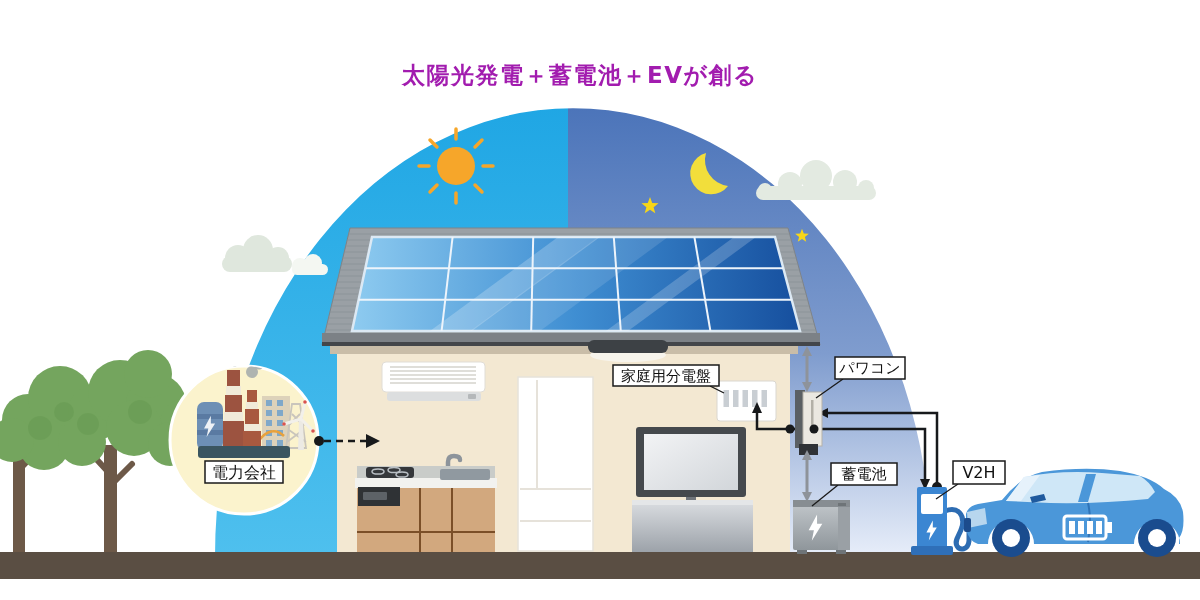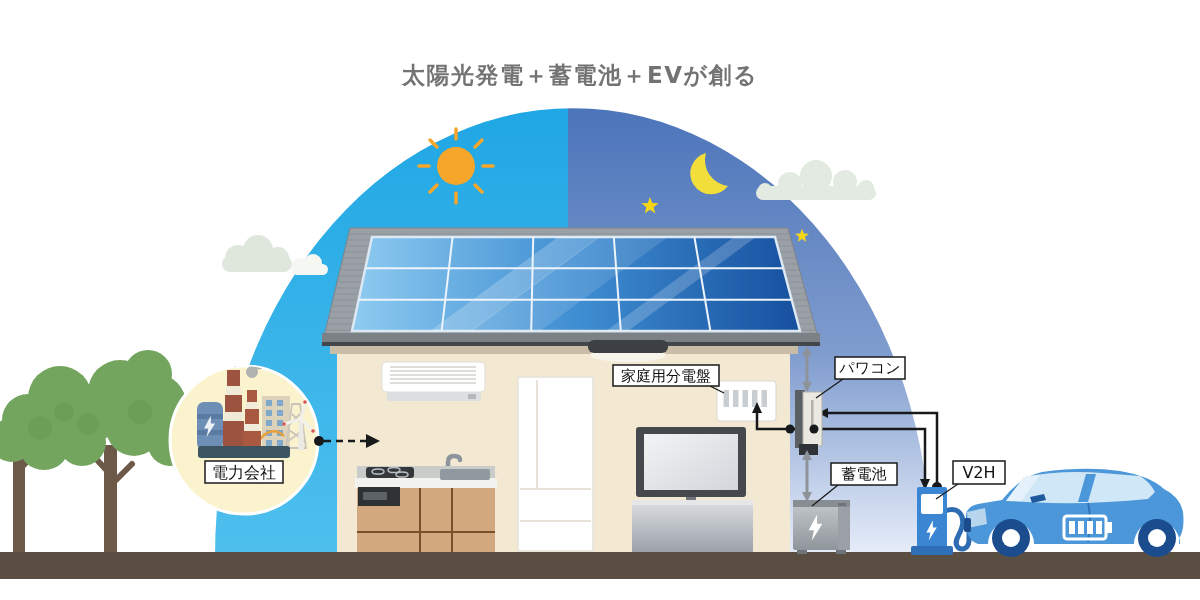--- a/index.html
+++ b/index.html
@@ -1,20 +1,20 @@
 <!DOCTYPE html>
 <html><head>
 <meta charset="utf-8">
 <style>
   html,body{margin:0;padding:0;background:#fff;}
   .stage{position:relative;width:1200px;height:600px;overflow:hidden;background:#fff;
          font-family:"DejaVu Sans","Liberation Sans",sans-serif;}
   .scene{position:absolute;left:0;top:0;}
   .title-row{position:absolute;left:0;top:60px;width:1160px;display:flex;
-             justify-content:center;gap:30px;color:#737373;font-size:23px;
+             justify-content:center;gap:30px;color:#a21caf;font-size:23px;
              font-weight:bold;letter-spacing:1.5px;white-space:nowrap;}
   .lbl{font-size:15px;fill:#111;}
   .lbl-big{font-size:16px;fill:#111;}
   .lblbox{fill:#ffffff;stroke:#1a1a1a;stroke-width:1.5;}
   .ptr{stroke:#1a1a1a;stroke-width:1.3;}
   .wire{stroke:#17191b;stroke-width:2.5;fill:none;}
   .gridline{stroke:#edf4fb;stroke-width:2;}
 </style>
 </head>
 <body>

